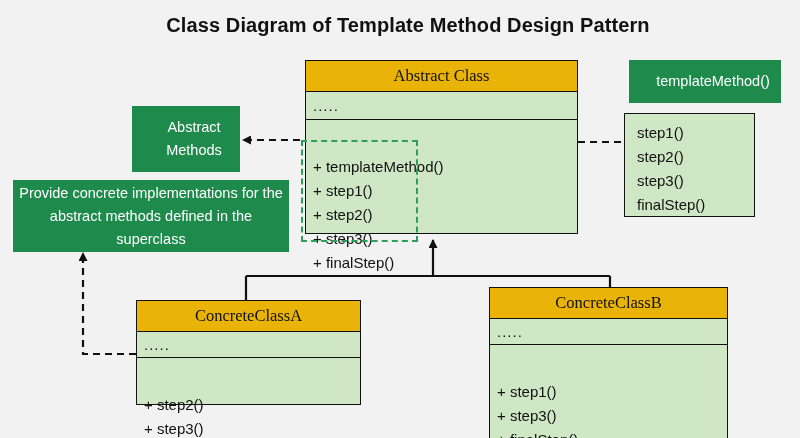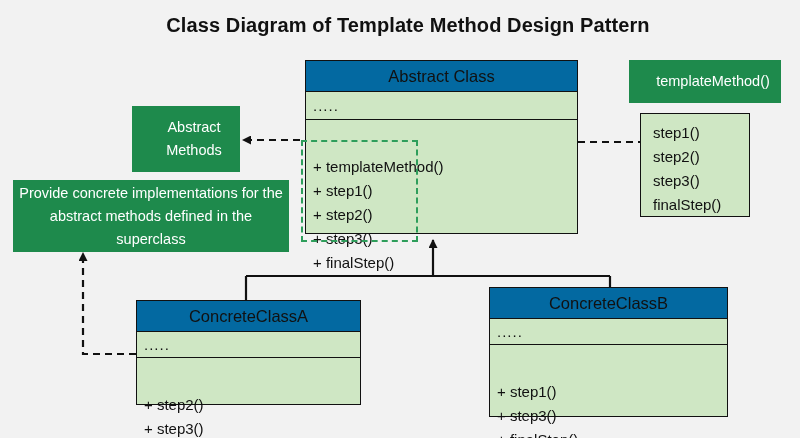--- a/index.html
+++ b/index.html
@@ -21,26 +21,26 @@
   }
 
   
   .uml{
     position:absolute;
     border:1.6px solid #111;
     background:#cfe7c4;
     box-sizing:border-box;
   }
   .uml .uml-title{
-    background:#0369a1;
+    background:#eab308;
     text-align:center;
     font-size:16.5px;color:#111;
     border-bottom:1.6px solid #111;
     box-sizing:border-box;
-    display:flex;align-items:center;justify-content:center;
+    display:flex;align-items:center;justify-content:center;font-family:Liberation Serif, serif;
   }
   .uml .uml-attrs{
     border-bottom:1.6px solid #111;
     box-sizing:border-box;
     display:flex;align-items:center;
     padding-left:7px;
     font-size:15px;color:#111;
     letter-spacing:1px;
   }
   .uml .uml-ops{
@@ -140,31 +140,31 @@
 
   <div class="uml" style="left:136px;top:300px;width:225px;height:105px;">
     <div class="uml-title" style="height:31px;">ConcreteClassA</div>
     <div class="uml-attrs" style="height:26px;">.....</div>
     <div class="uml-ops">
       <div class="op">+ step2()</div>
       <div class="op">+ step3()</div>
     </div>
   </div>
 
-  <div class="uml" style="left:489px;top:287px;width:239px;height:130px;">
+  <div class="uml" style="left:489px;top:287px;width:239px;height:152px;">
     <div class="uml-title" style="height:31px;">ConcreteClassB</div>
     <div class="uml-attrs" style="height:26px;">.....</div>
     <div class="uml-ops">
       <div class="op">+ step1()</div>
       <div class="op">+ step3()</div>
       <div class="op">+ finalStep()</div>
     </div>
   </div>
 
-  <div class="plainbox" style="left:640px;top:113px;width:110px;height:104px;">
+  <div class="plainbox" style="left:624px;top:113px;width:131px;height:104px;">
     <div class="op">step1()</div>
     <div class="op">step2()</div>
     <div class="op">step3()</div>
     <div class="op">finalStep()</div>
   </div>
 
   <div class="callout" style="left:132px;top:106px;width:108px;height:66px;flex-direction:column;">
     <div>Abstract</div>
     <div>Methods</div>
   </div>

